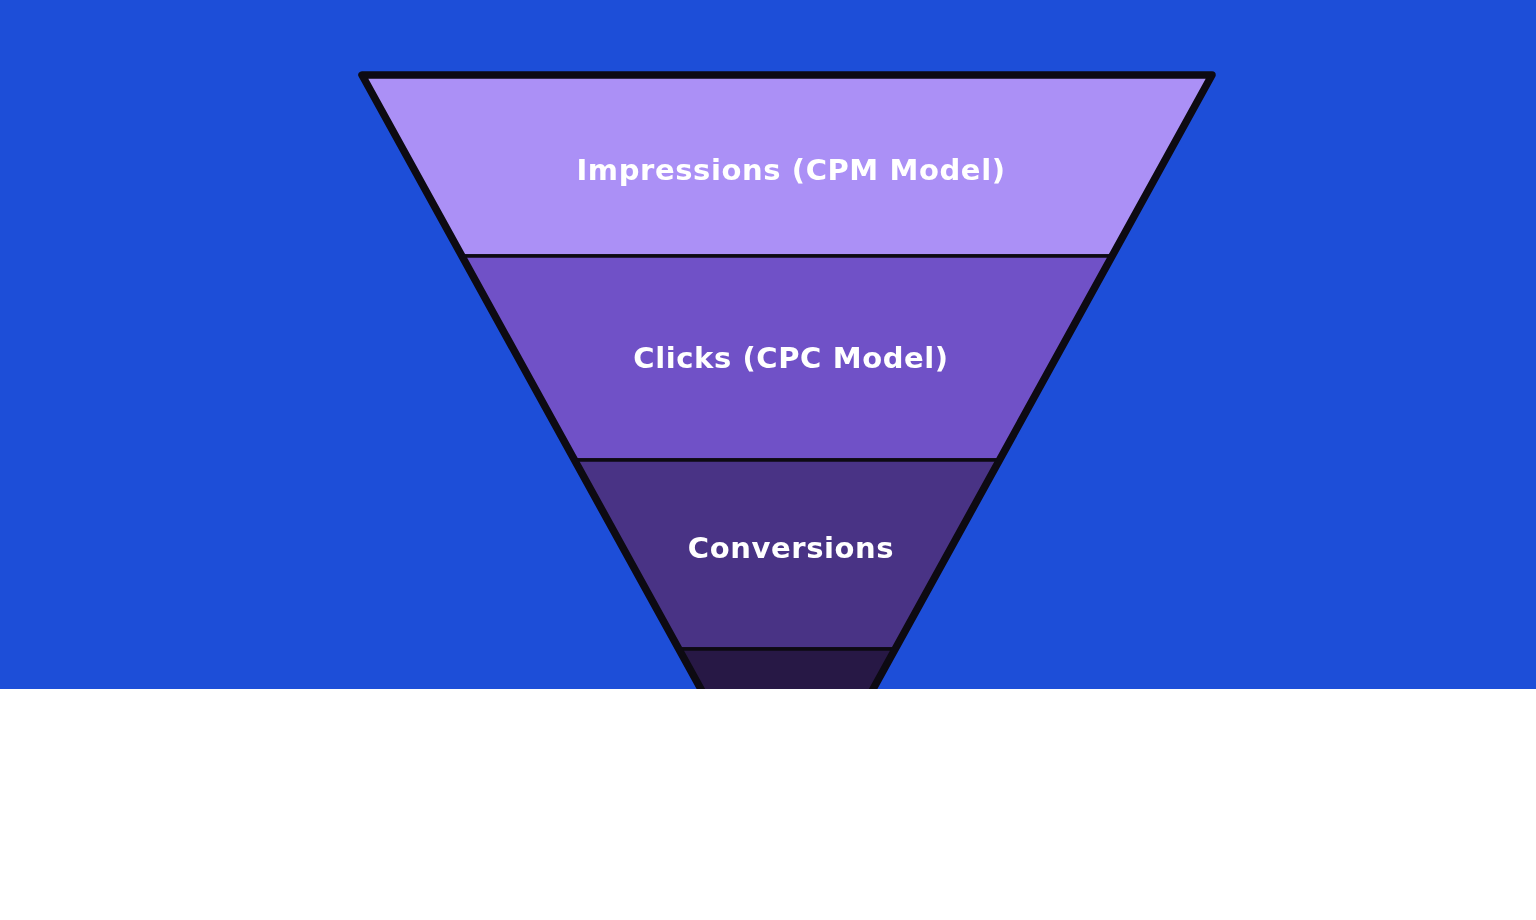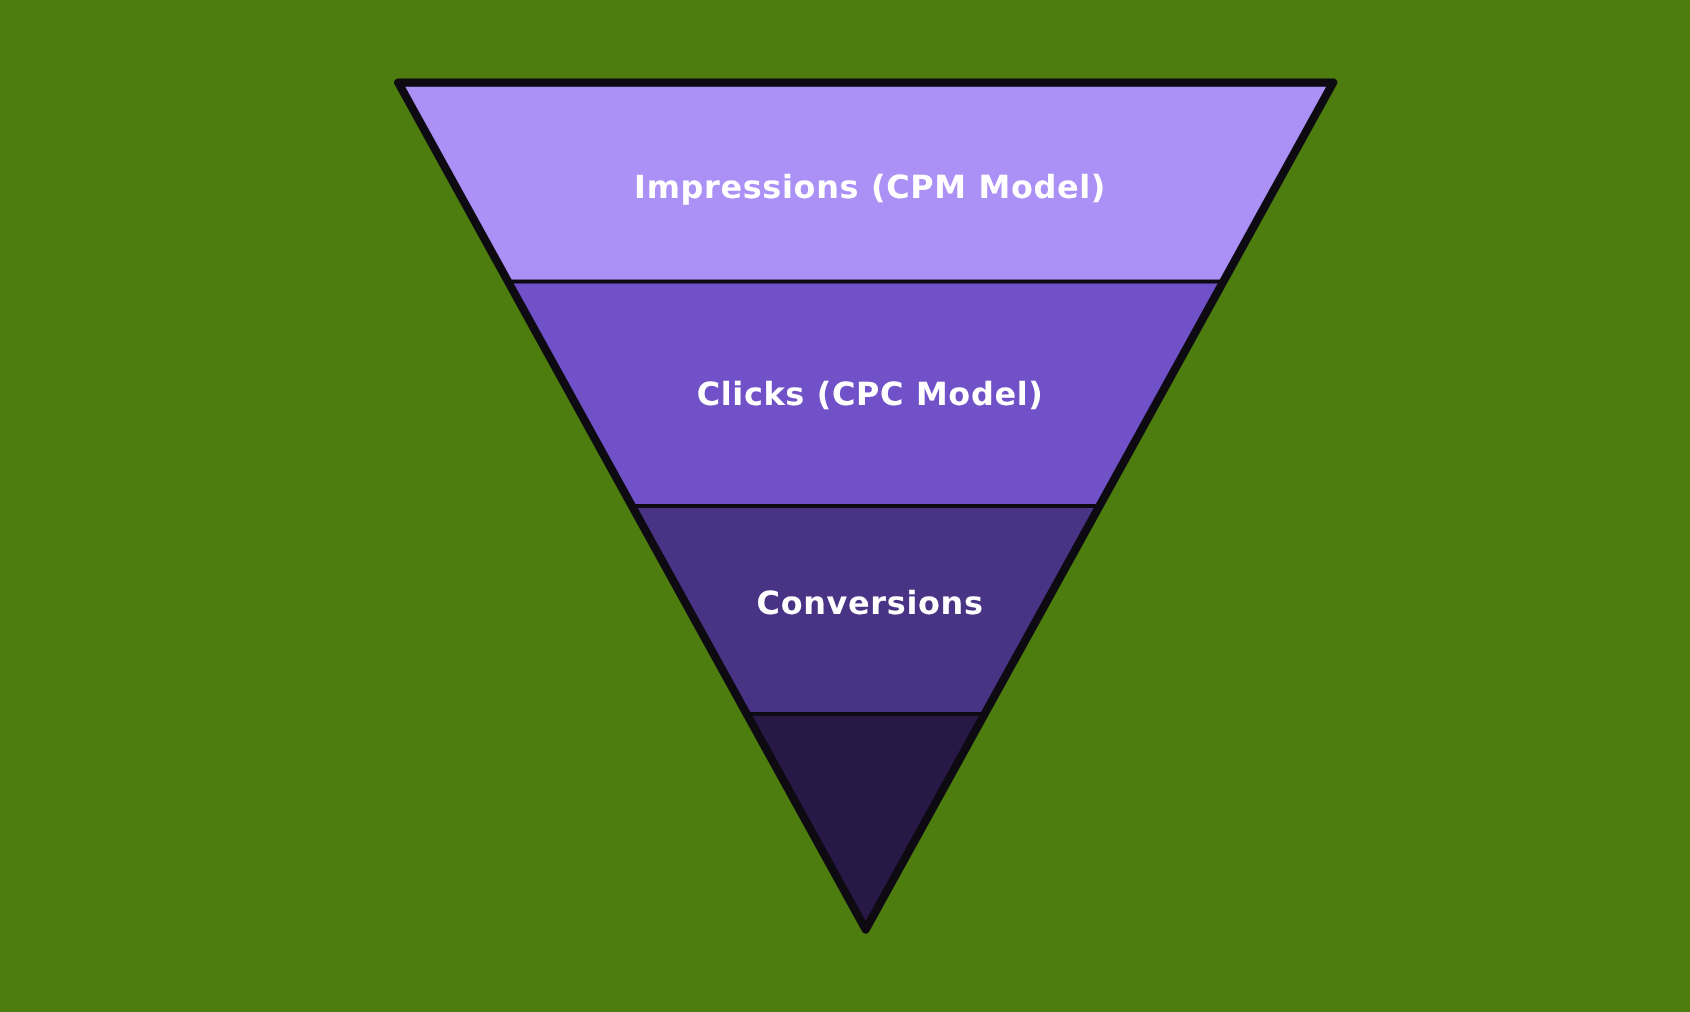--- a/index.html
+++ b/index.html
@@ -3,22 +3,22 @@
 <meta charset="utf-8">
 <style>
   html, body {
     margin: 0;
     padding: 0;
     background: #ffffff;
   }
   .stage {
     position: relative;
     width: 1536px;
-    height: 920px;
-    background: #4d7c0f;
+    height: 689px;
+    background: #1d4ed8;
     overflow: hidden;
   }
   svg.funnel-svg {
     display: block;
     width: 1536px;
     height: 920px;
   }
   .funnel-label {
     font-family: "DejaVu Sans", "Liberation Sans", sans-serif;
     font-weight: 700;

